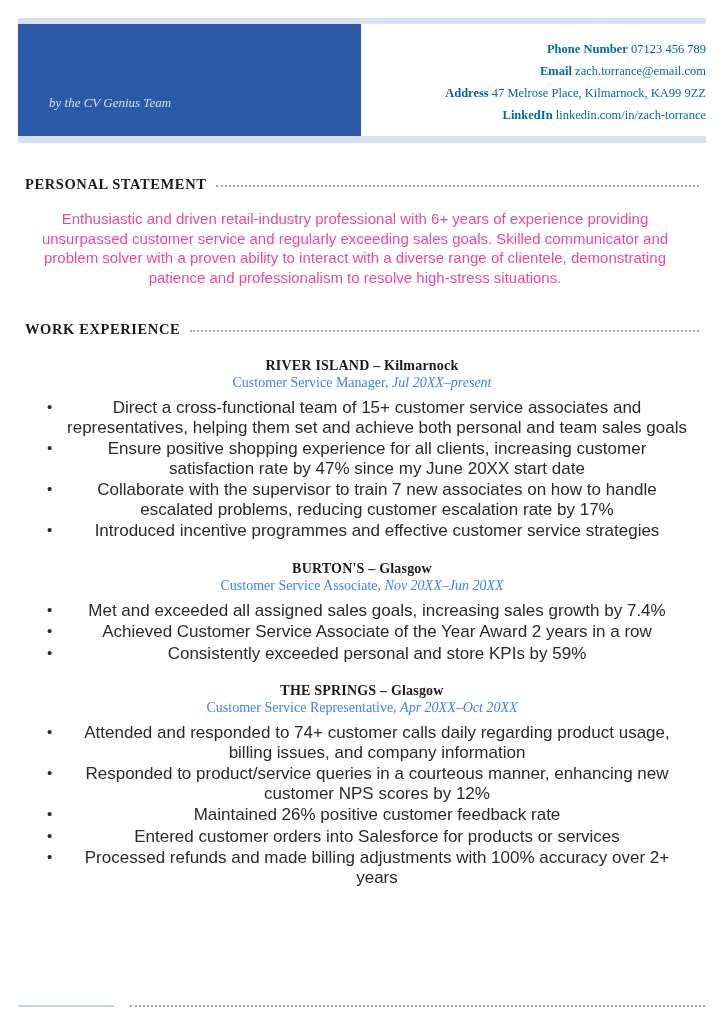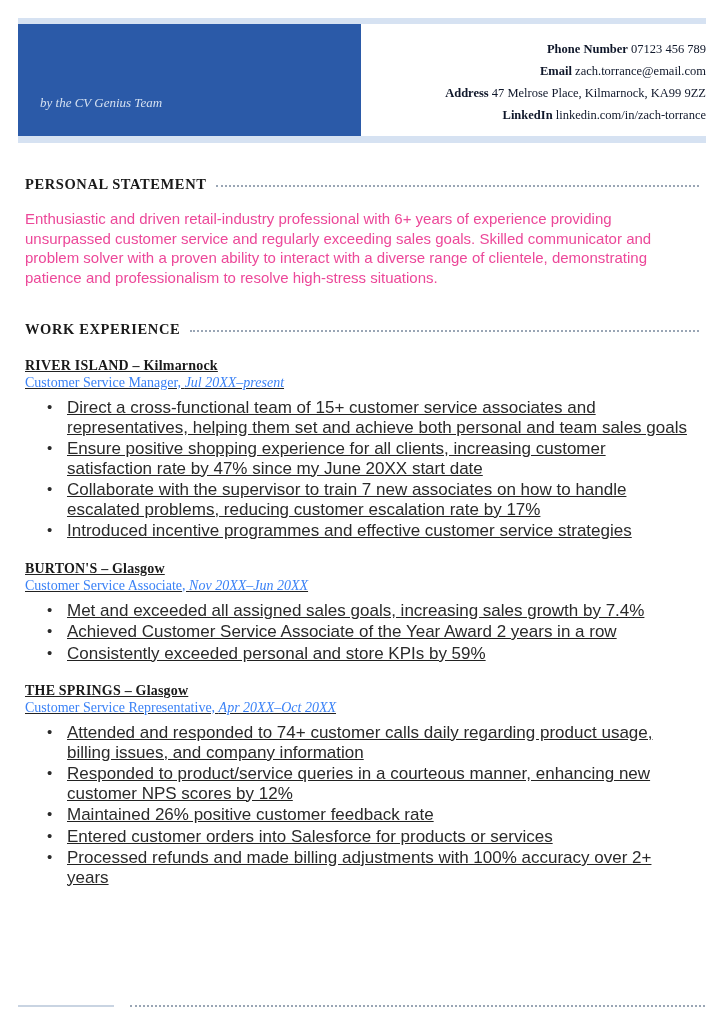--- a/index.html
+++ b/index.html
@@ -52,37 +52,37 @@
     top: 30px;
     font-family: "Liberation Serif", serif;
     font-size: 30px;
     letter-spacing: 1.2px;
     color: #ffffff;
     font-weight: 700;
     white-space: nowrap;
   }
   .cv-subtitle {
     position: absolute;
-    left: 22px;
+    left: 31px;
     top: 71px;
     font-family: "Liberation Serif", serif;
     font-style: italic;
     font-size: 13px;
     color: #d4e0f1;
     white-space: nowrap;
   }
   .contact {
     position: absolute;
     right: 0;
     top: 14px;
     width: 330px;
     text-align: right;
     font-family: "Liberation Serif", serif;
     font-size: 12.5px;
-    color: #0f172a;
+    color: #0369a1;
     line-height: 22px;
   }
   .contact .row {
     white-space: nowrap;
   }
   .contact .lbl {
     font-weight: 700;
   }
   .contact .val {
     font-weight: 400;
@@ -95,20 +95,21 @@
     width: 688px;
     height: 7px;
     background: #d6e2f2;
   }
 
   .content {
     position: absolute;
     left: 25px;
     top: 176px;
     width: 674px;
+    text-align: center;
   }
 
   .section-head {
     display: flex;
     align-items: center;
     gap: 10px;
     margin-bottom: 6px;
   }
   .section-title {
     font-family: "Liberation Serif", serif;
@@ -133,21 +134,20 @@
     margin-bottom: 0;
     width: 660px;
   }
 
   .section-gap {
     height: 34px;
   }
 
   .job {
     margin-top: 20px;
-    text-decoration: underline;
   }
   .job-company {
     font-family: "Liberation Serif", serif;
     font-weight: 700;
     font-size: 14px;
     color: #1a1a1a;
     letter-spacing: 0.2px;
   }
   .job-role {
     font-family: "Liberation Serif", serif;

